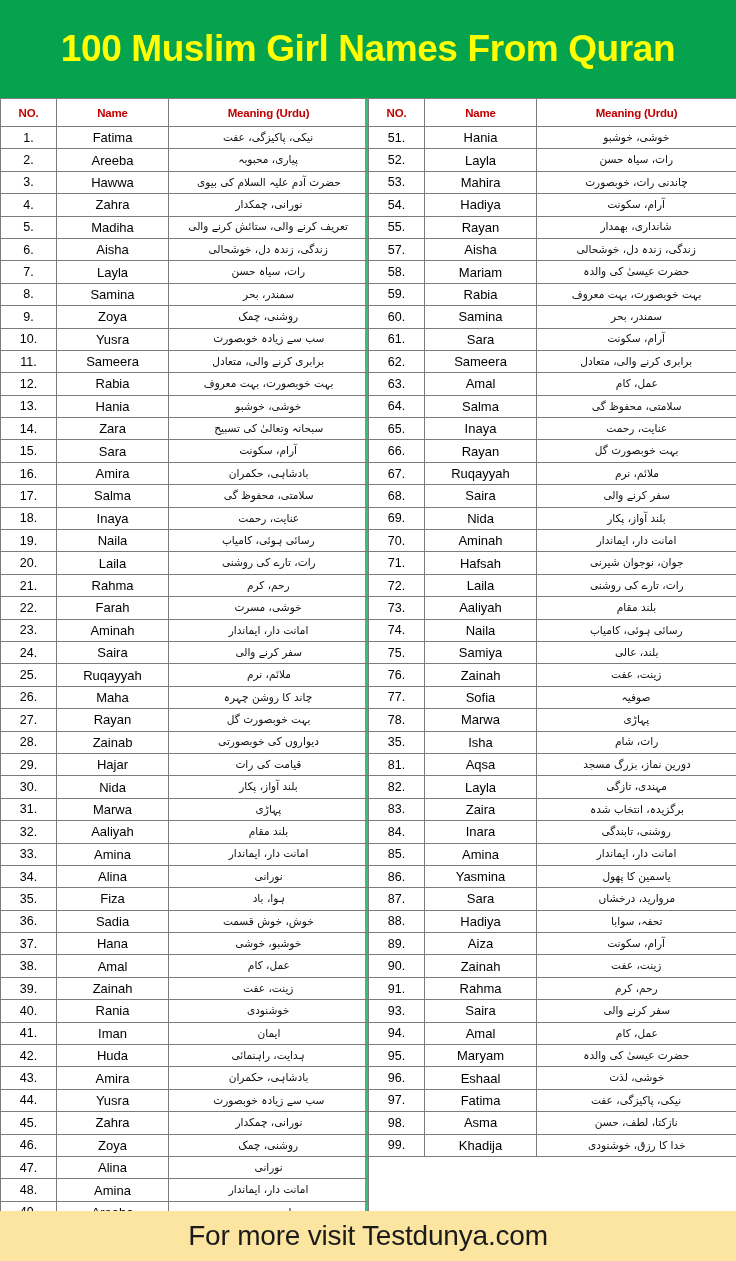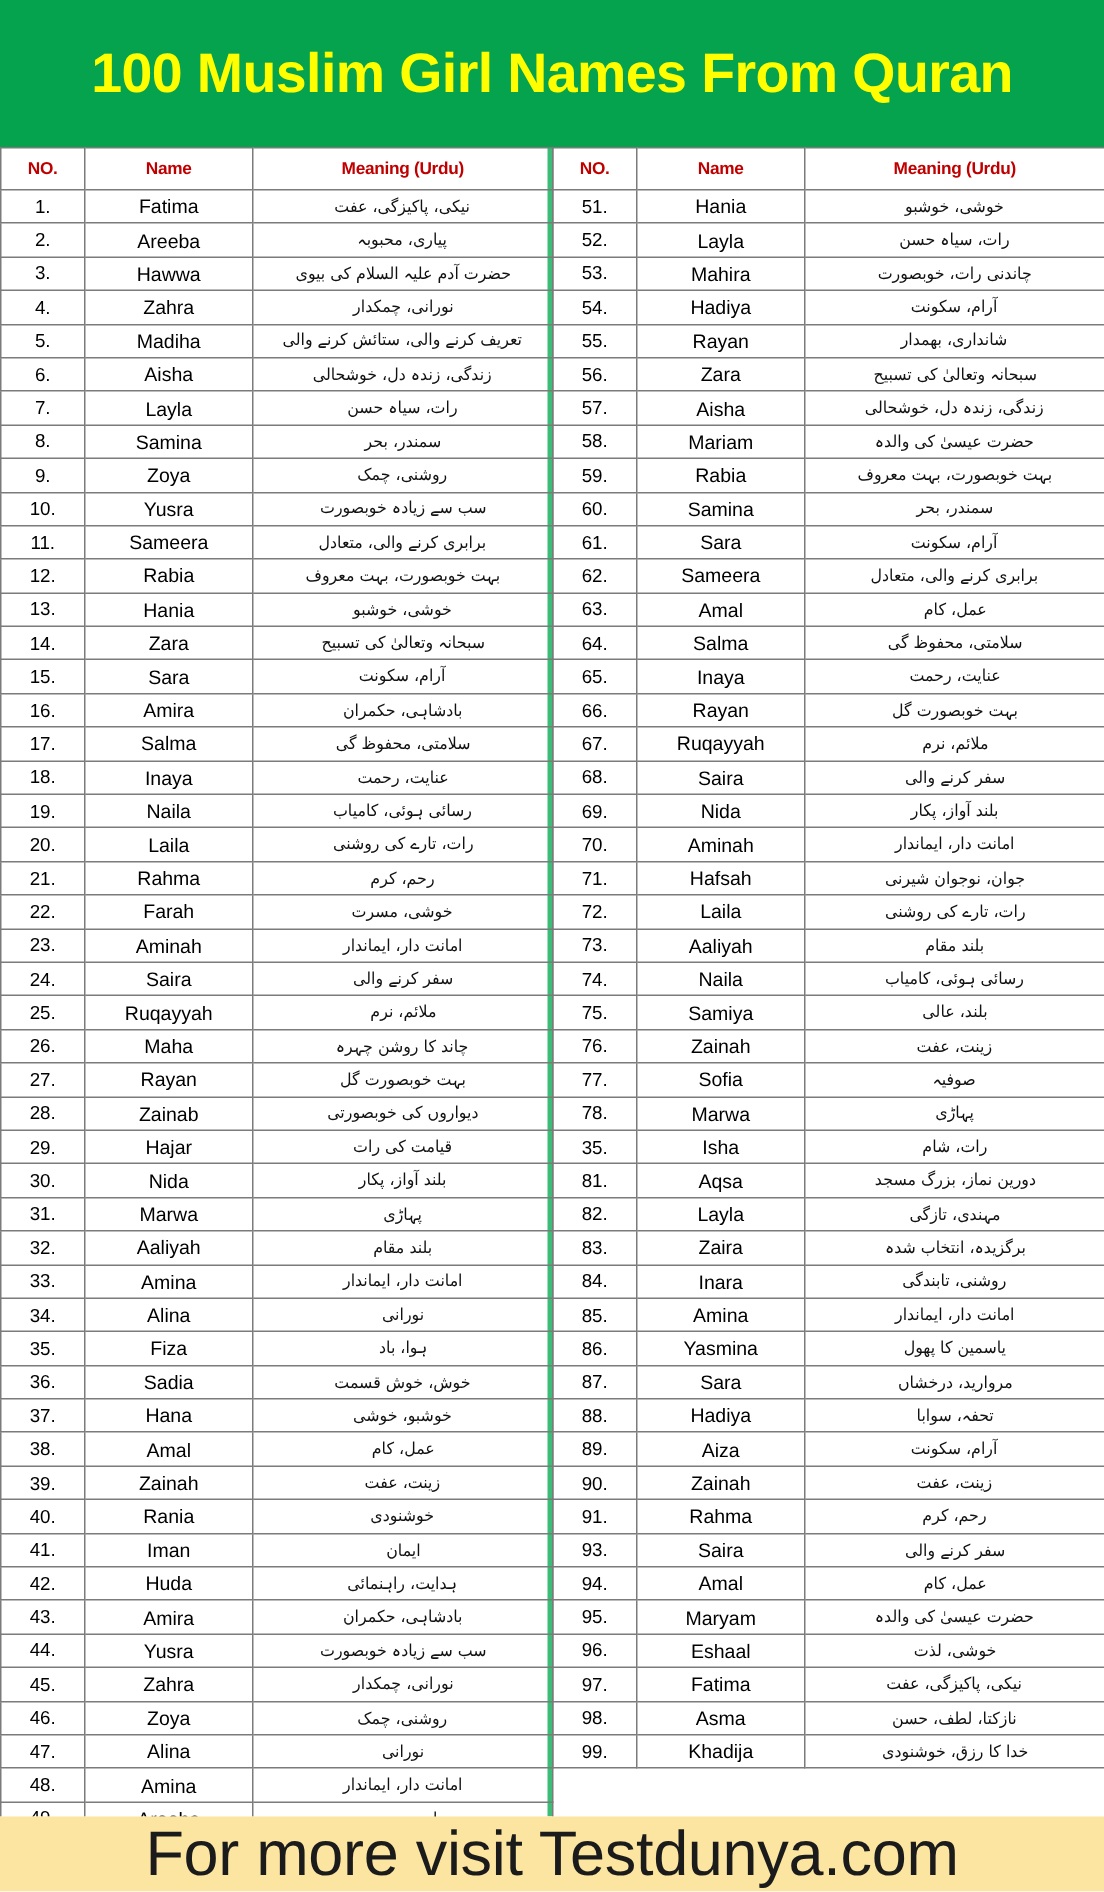--- a/index.html
+++ b/index.html
@@ -54,21 +54,21 @@
     padding:0 3px;
   }
   td.mean span{display:inline-block;transform:scaleX(.96);transform-origin:center;}
 
   
   .footer{
     flex:0 0 auto;height:50px;background:#fbe5a0;
     display:flex;align-items:center;justify-content:center;
   }
   .footer-text{
-    color:#1b1b1b;font-size:42px;font-weight:400;letter-spacing:-0.2px;
+    color:#1b1b1b;font-size:28px;font-weight:400;letter-spacing:-0.2px;
     font-family:"Liberation Sans","DejaVu Sans",sans-serif;white-space:nowrap;
   }
 </style>
 </head>
 <body>
 
 <div class="page">
 
   <div class="banner">
     <div class="banner-title">100 Muslim Girl Names From Quran</div>
@@ -374,25 +374,20 @@
               <td class="no">54.</td>
               <td class="name">Hadiya</td>
               <td class="mean"><span>آرام، سکونت</span></td>
             </tr>
             <tr>
               <td class="no">55.</td>
               <td class="name">Rayan</td>
               <td class="mean"><span>شانداری، بھمدار</span></td>
             </tr>
             <tr>
-              <td class="no">56.</td>
-              <td class="name">Zara</td>
-              <td class="mean"><span>سبحانہ وتعالیٰ کی تسبیح</span></td>
-            </tr>
-            <tr>
               <td class="no">57.</td>
               <td class="name">Aisha</td>
               <td class="mean"><span>زندگی، زندہ دل، خوشحالی</span></td>
             </tr>
             <tr>
               <td class="no">58.</td>
               <td class="name">Mariam</td>
               <td class="mean"><span>حضرت عیسیٰ کی والدہ</span></td>
             </tr>
             <tr>

